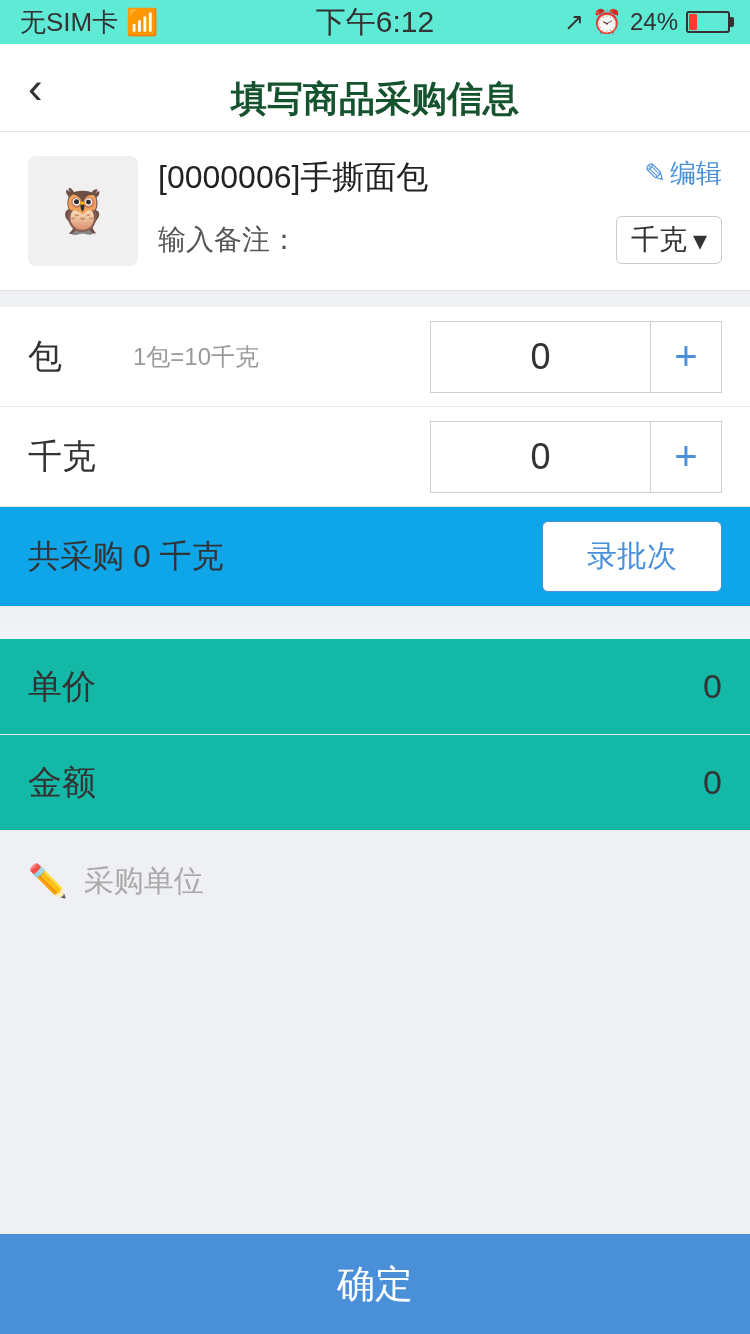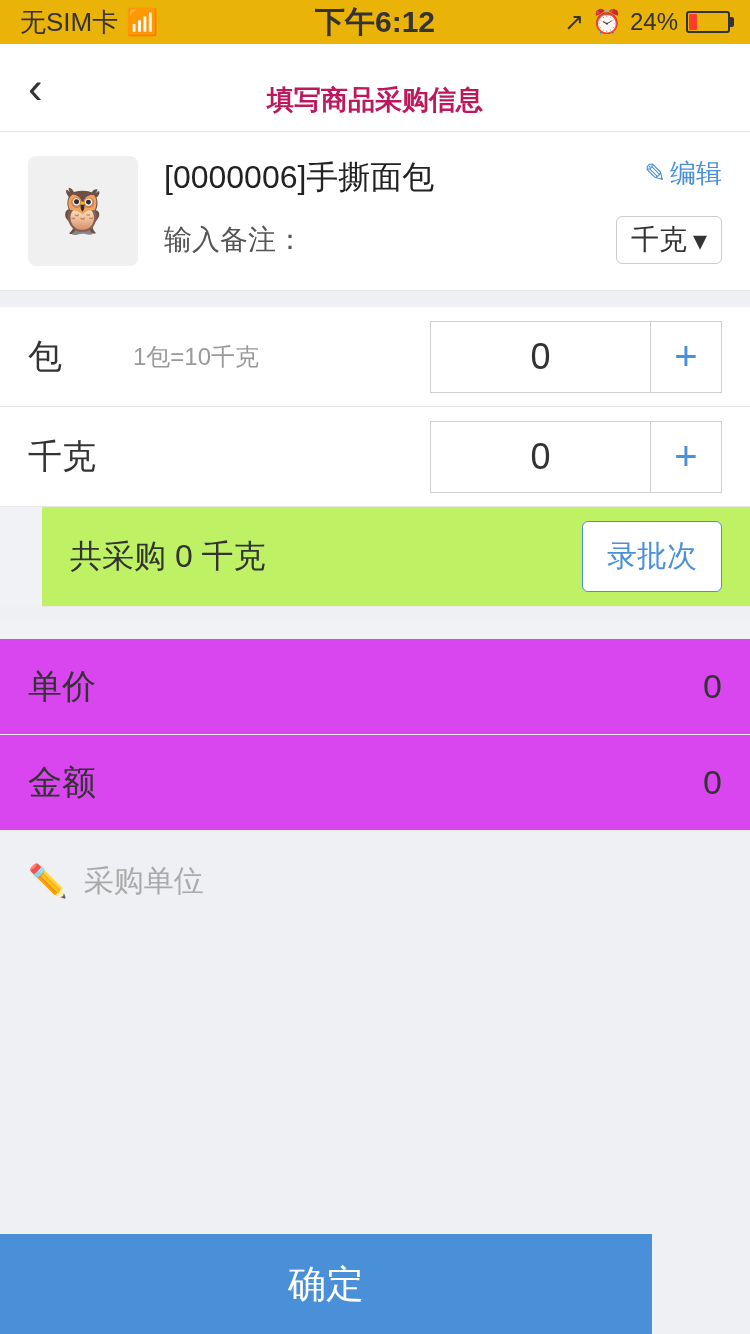--- a/index.html
+++ b/index.html
@@ -10,38 +10,38 @@
       font-family: -apple-system, "PingFang SC", "Helvetica Neue", Arial, sans-serif;
       background: #f0f2f5;
       font-size: 32px;
       color: #333;
     }
 
     
     .status-bar {
       width: 750px;
       height: 44px;
-      background: #eab308;
+      background: #5eead4;
       display: flex;
       align-items: center;
       justify-content: space-between;
       padding: 0 20px;
       font-size: 28px;
       font-weight: 500;
     }
     .status-left {
       display: flex;
       align-items: center;
       gap: 8px;
       font-size: 26px;
     }
     .wifi-icon { font-size: 26px; }
     .status-center {
       font-size: 30px;
-      font-weight: 700;
+      font-weight: 400;
       position: absolute;
       left: 50%;
       transform: translateX(-50%);
     }
     .status-right {
       display: flex;
       align-items: center;
       gap: 8px;
       font-size: 24px;
     }
@@ -87,23 +87,23 @@
     }
     .nav-back {
       position: absolute;
       left: 28px;
       font-size: 44px;
       color: #333;
       cursor: pointer;
       line-height: 1;
     }
     .nav-title {
-      font-size: 27px;
+      font-size: 36px;
       font-weight: 600;
-      color: #be185d;
+      color: #14532d;
       margin-top: 24px;
     }
 
     
     .product-card {
       background: #fff;
       padding: 24px 28px;
       display: flex;
       align-items: flex-start;
       gap: 20px;
@@ -118,21 +118,20 @@
       align-items: center;
       justify-content: center;
       flex-shrink: 0;
     }
     .product-image-logo {
       font-size: 44px;
       color: #999;
     }
     .product-info {
       flex: 1;
-      margin-left: 6px;
     }
     .product-header {
       display: flex;
       align-items: flex-start;
       justify-content: space-between;
     }
     .product-name {
       font-size: 32px;
       color: #222;
       font-weight: 500;
@@ -247,41 +246,40 @@
       font-weight: 300;
     }
 
     
     .total-row {
       display: flex;
       align-items: center;
       justify-content: space-between;
       padding: 0 28px;
       height: 100px;
-      background: #bef264;
+      background: #0ea5e9;
       border-bottom: 1px solid #e8e8e8;
-      margin-left: 42px;
     }
     .total-label {
       font-size: 32px;
       color: #333;
     }
     .record-btn {
       border: 1px solid #4a90d9;
       color: #4a90d9;
       background: #fff;
       font-size: 30px;
-      padding: 14px 24px;
+      padding: 14px 44px;
       border-radius: 6px;
       cursor: pointer;
     }
 
     
     .info-section {
-      background: #d946ef;
+      background: #14b8a6;
       margin-top: 16px;
     }
     .info-row {
       display: flex;
       align-items: center;
       justify-content: space-between;
       padding: 0 28px;
       height: 96px;
       border-bottom: 1px solid #e8e8e8;
     }
@@ -317,21 +315,21 @@
     .content-area {
       min-height: 300px;
       background: #eef0f3;
     }
 
     
     .confirm-btn {
       position: fixed;
       bottom: 0;
       left: 0;
-      width: 652px;
+      width: 750px;
       height: 100px;
       background: #4a90d9;
       color: #fff;
       font-size: 38px;
       border: none;
       cursor: pointer;
       display: flex;
       align-items: center;
       justify-content: center;
     }

